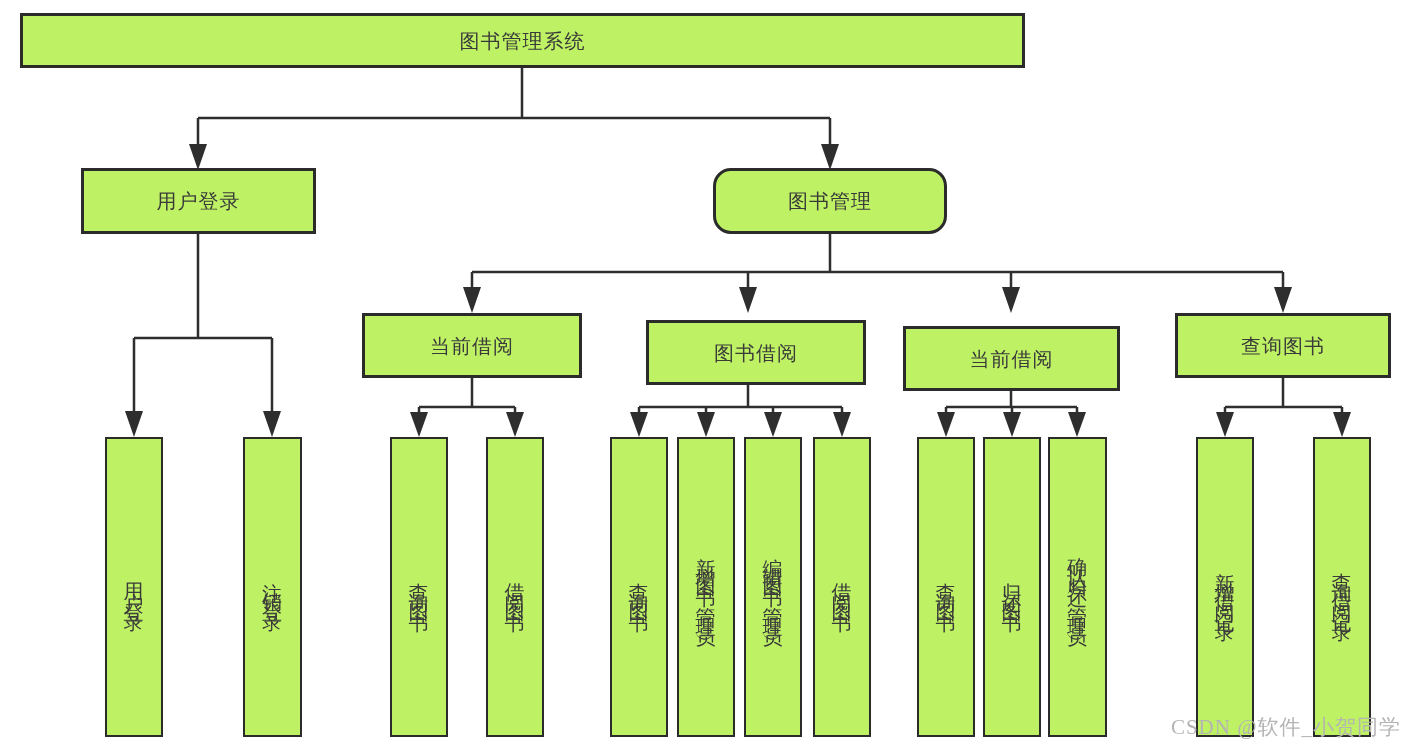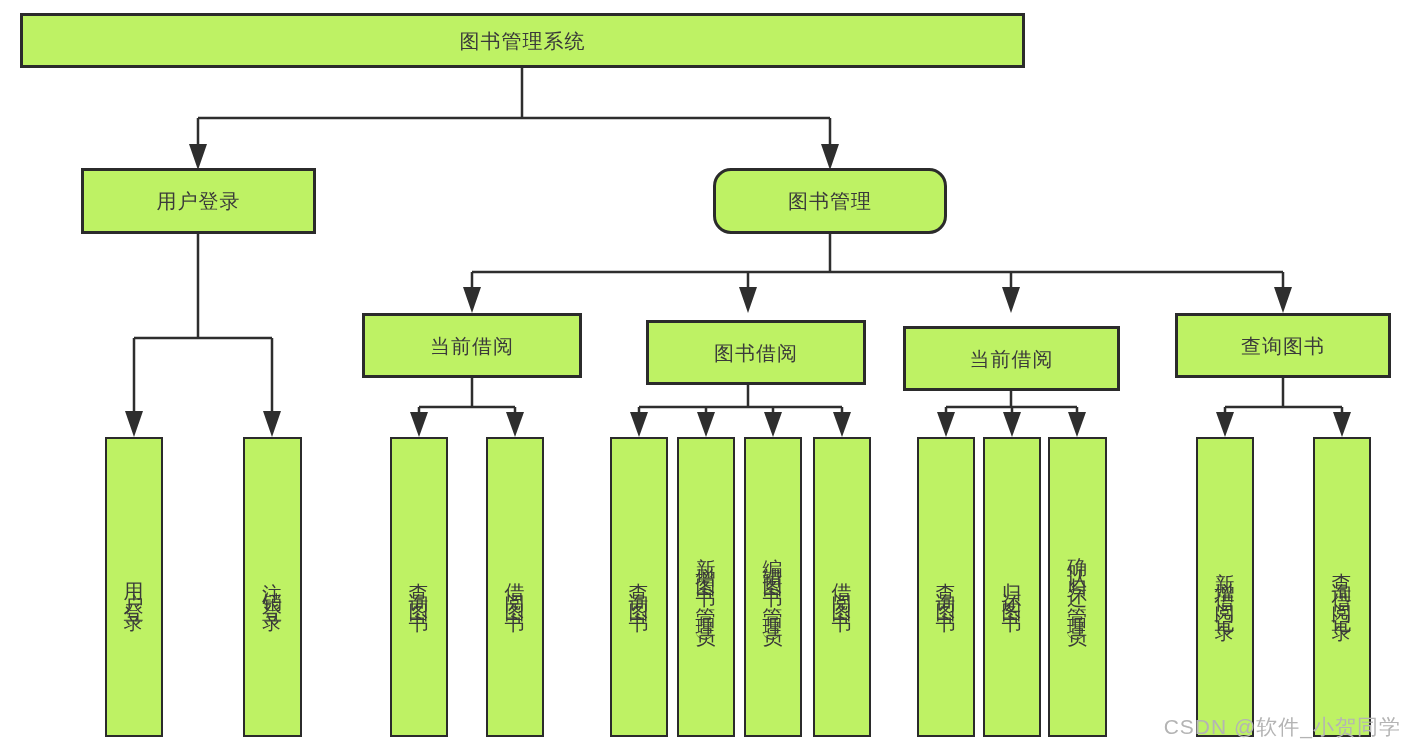--- a/index.html
+++ b/index.html
@@ -44,20 +44,21 @@
     border-width: 2.5px;
   }
   .watermark {
     position: absolute;
     right: 4px;
     bottom: 6px;
     font-size: 21px;
     color: #b4b4b4;
     letter-spacing: 1px;
     white-space: nowrap;
+    font-family: Liberation Serif, serif;
   }
 </style>
 </head>
 <body>
 
 <div class="canvas">
 
   <svg class="wires" viewBox="0 0 1405 747" fill="none" stroke="#2e2e2e" stroke-width="2.5">
 
     <g>

